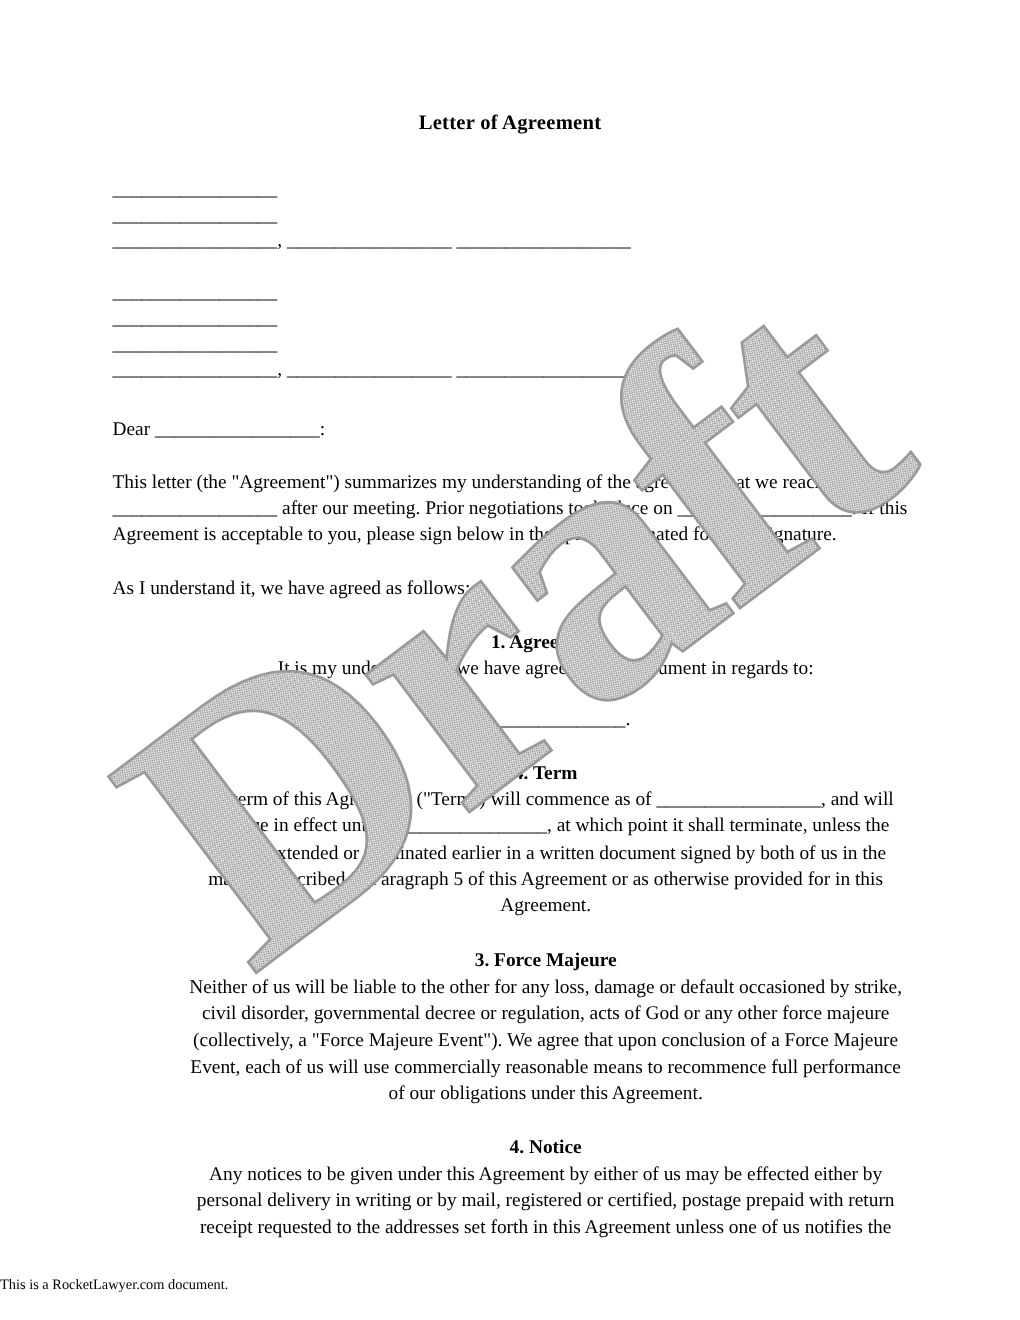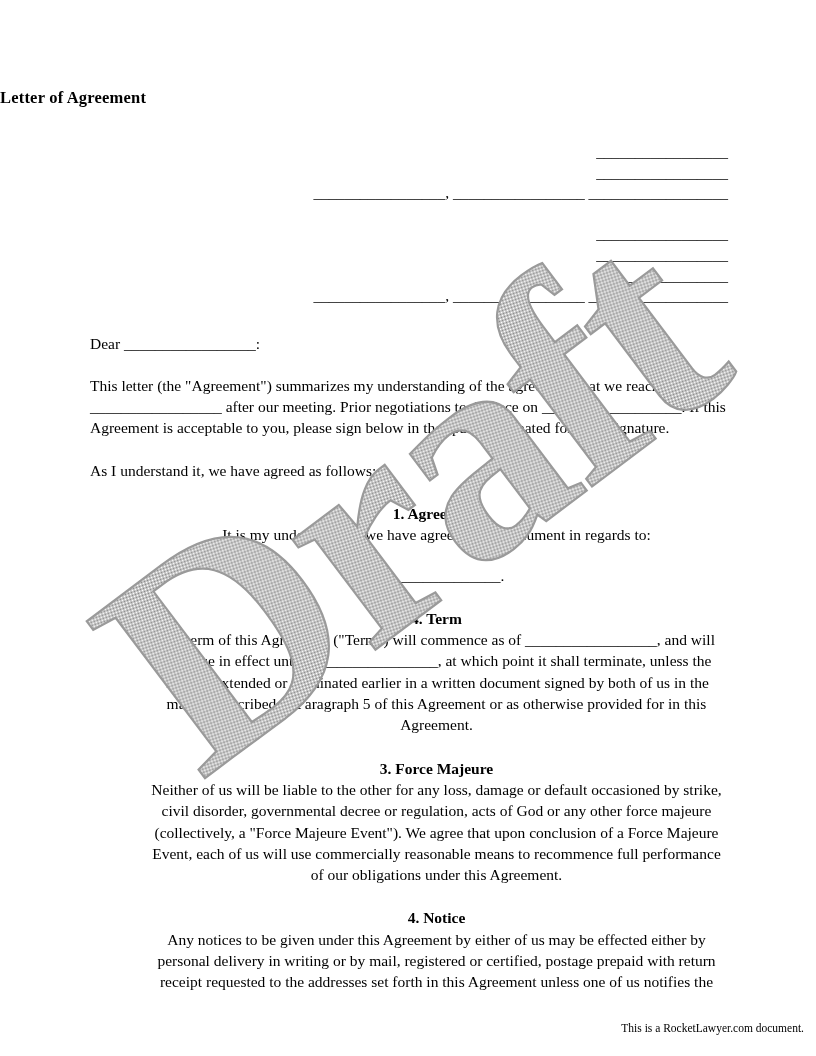--- a/index.html
+++ b/index.html
@@ -44,41 +44,41 @@
     letter-spacing: -6px;
   }
 
   
   #content {
     position: relative;
     z-index: 1;
     padding: 0;
   }
   .doc-title {
+    text-align: center;
     font-size: 16.5px;
     font-weight: bold;
     margin: 0;
     padding-top: 88px;
     letter-spacing: 0.2px;
   }
 
   .block {
     margin-left: 90px;
     margin-right: 88px;
   }
 
   .addr-group {
     margin-top: 34px;
     font-size: 15.5px;
     line-height: 20.6px;
   }
   .addr-line {
     white-space: pre;
     height: 20.6px;
-    text-align: right;
   }
   .addr-gap {
     height: 20.6px;
   }
 
   .salutation {
     margin-top: 26px;
     font-size: 15.5px;
     line-height: 21px;
     white-space: pre;
@@ -113,24 +113,23 @@
     line-height: 21.3px;
     margin-top: 19px;
     white-space: pre;
   }
 
   .footer {
     position: absolute;
     left: 0;
     right: 12px;
     bottom: 22px;
-    text-align: right;
+    text-align: left;
     font-size: 11.5px;
     z-index: 10;
-    margin-left: 48px;
   }
 </style>
 </head>
 <body>
 
 <div id="page">
 
   <div id="watermark-layer">
     <svg width="816" height="1056" viewBox="0 0 816 1056" xmlns="http://www.w3.org/2000/svg">
       <defs>

